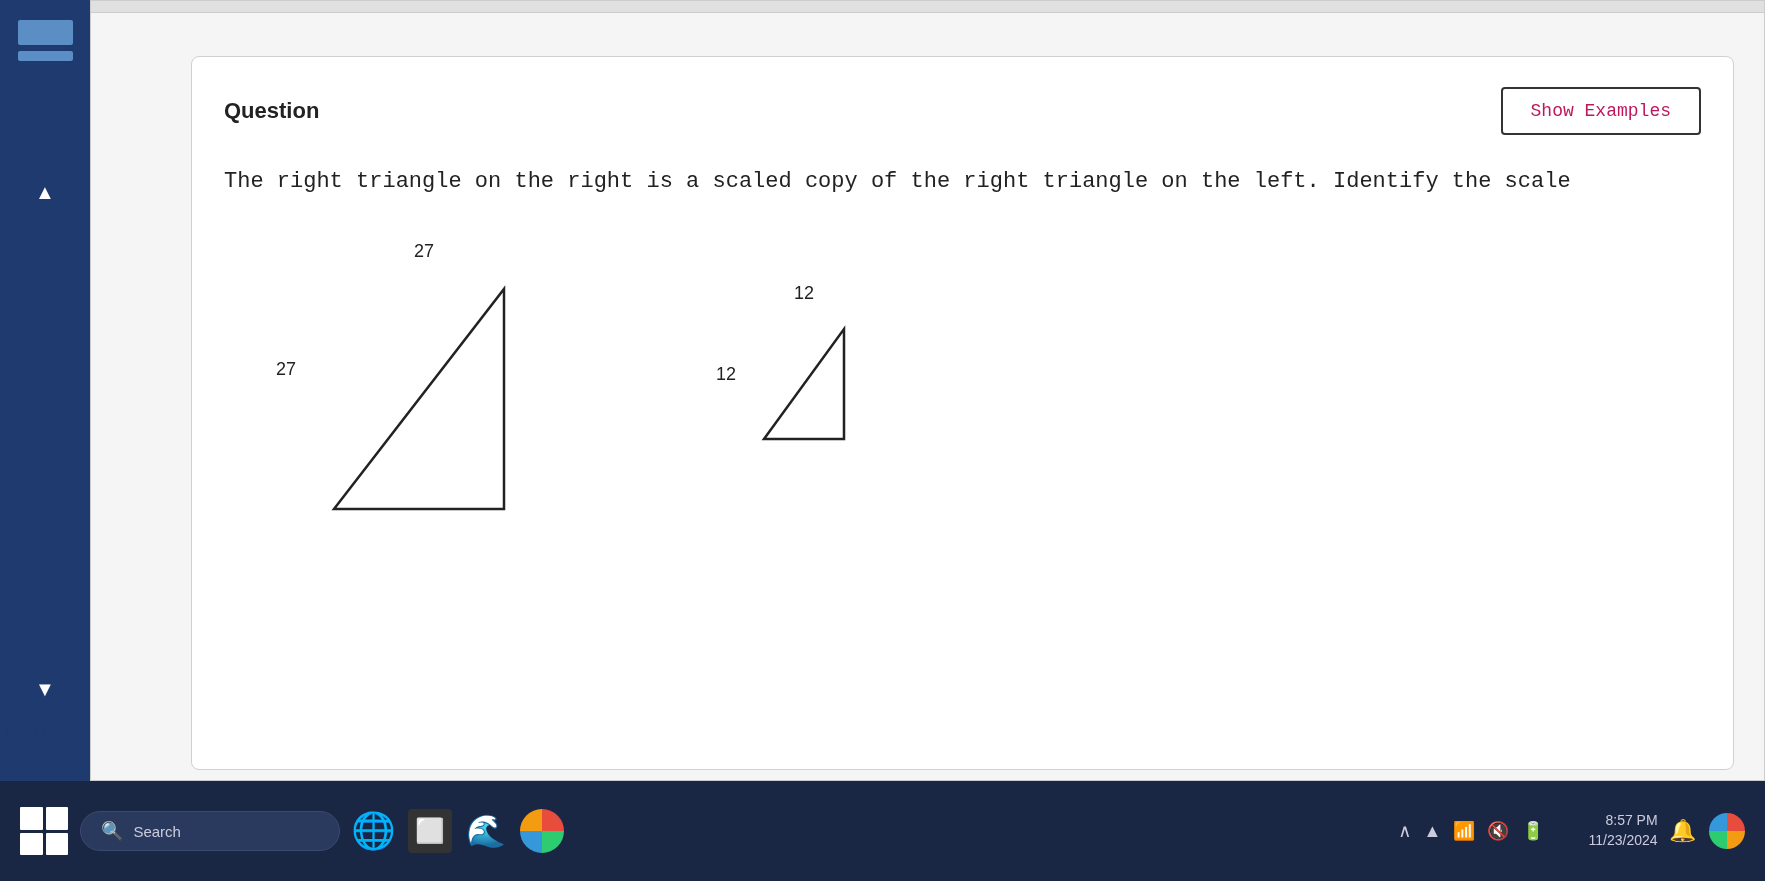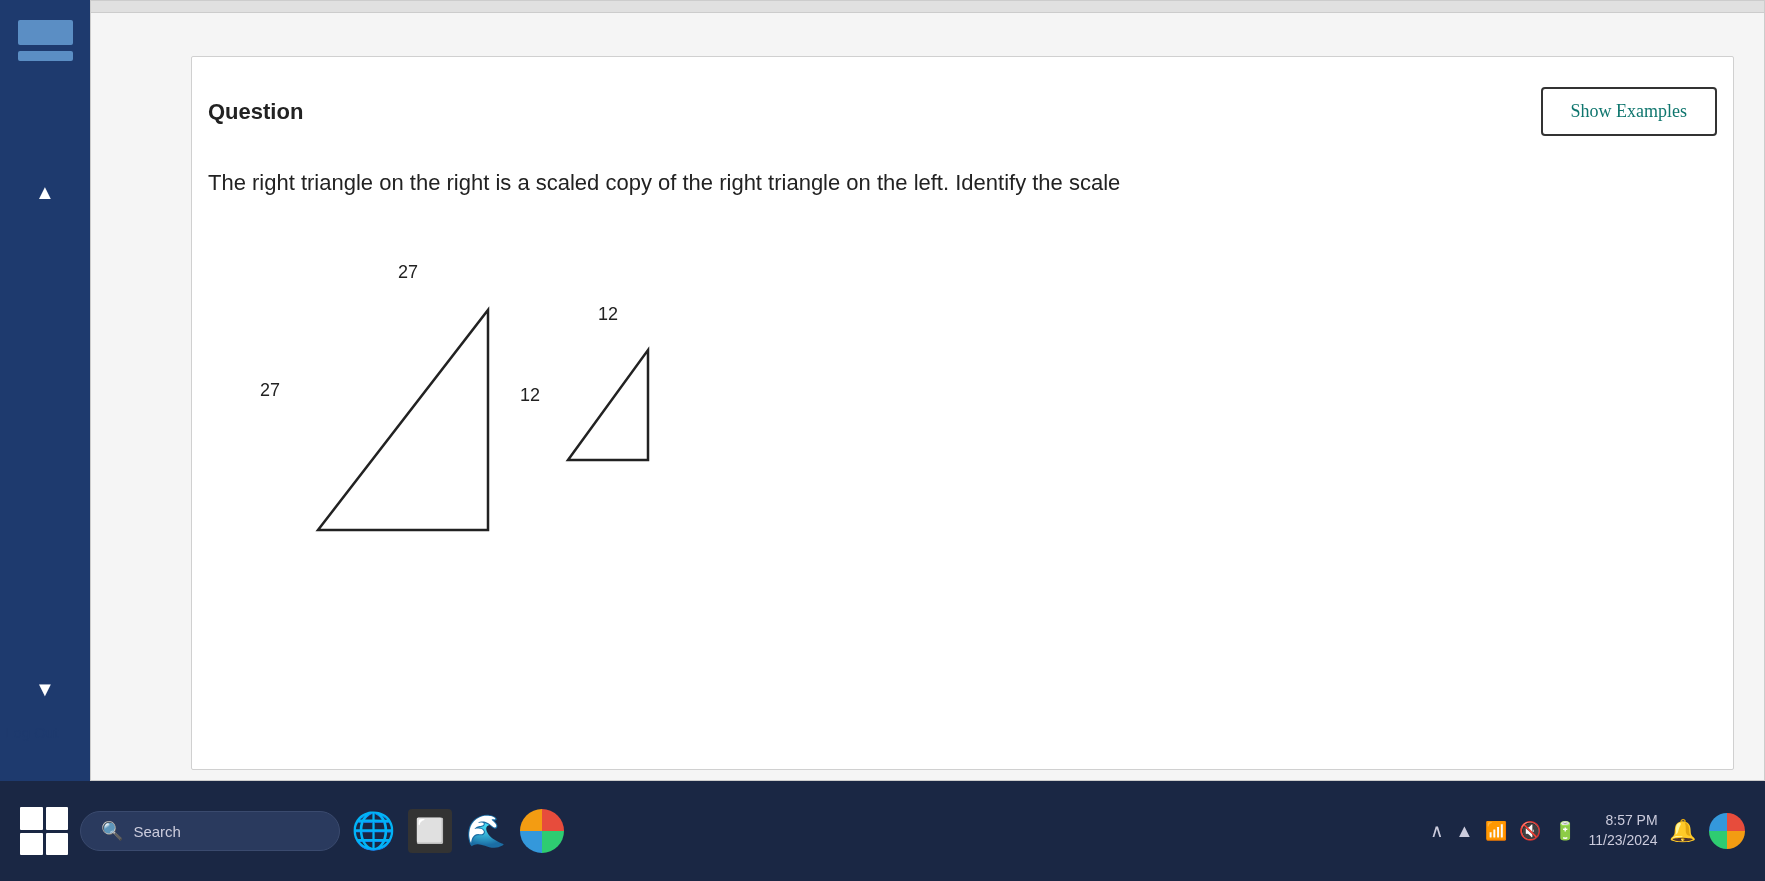--- a/index.html
+++ b/index.html
@@ -36,22 +36,22 @@
 
     
     .question-panel {
       position: absolute;
       top: 55px;
       left: 100px;
       right: 30px;
       bottom: 10px;
       background: #ffffff;
       border: 1px solid #d0d0d0;
-      border-radius: 2px;
-      padding: 30px 16px;
+      border-radius: 8px;
+      padding: 30px 32px;
     }
 
     .question-header {
       display: flex;
       justify-content: space-between;
       align-items: center;
       margin-bottom: 30px;
     }
 
     .question-label {
@@ -59,38 +59,39 @@
       font-weight: bold;
       font-size: 22px;
       color: #222;
     }
 
     .show-examples-btn {
       border: 2px solid #333;
       background: #fff;
       padding: 12px 28px;
       font-size: 18px;
-      font-family: Liberation Serif, serif;
+      font-family: Liberation Mono, monospace;
       cursor: pointer;
       border-radius: 4px;
-      color: #0f766e;
+      color: #be185d;
     }
 
     .question-text {
       font-size: 22px;
       line-height: 1.55;
       color: #222;
-      margin-bottom: 80px;
-      font-family: Liberation Sans, sans-serif;
+      margin-bottom: 60px;
+      font-family: Liberation Mono, monospace;
     }
 
     
     .triangles-area {
       display: flex;
       align-items: flex-start;
+      gap: 180px;
       padding-left: 80px;
       padding-top: 10px;
     }
 
     .triangle-wrapper {
       position: relative;
     }
 
     
     .left-triangle-svg {
@@ -223,20 +224,21 @@
       font-family: Arial, sans-serif;
       font-size: 14px;
     }
 
     .taskbar-clock {
       text-align: right;
       color: #ccd;
       font-family: Arial, sans-serif;
       font-size: 14px;
       line-height: 1.4;
+      margin-left: 32px;
     }
 
     .colorful-icon {
       width: 44px;
       height: 44px;
       border-radius: 50%;
       background: conic-gradient(#e74c3c 0deg 90deg, #2ecc71 90deg 180deg, #3498db 180deg 270deg, #f39c12 270deg 360deg);
       cursor: pointer;
     }
 

